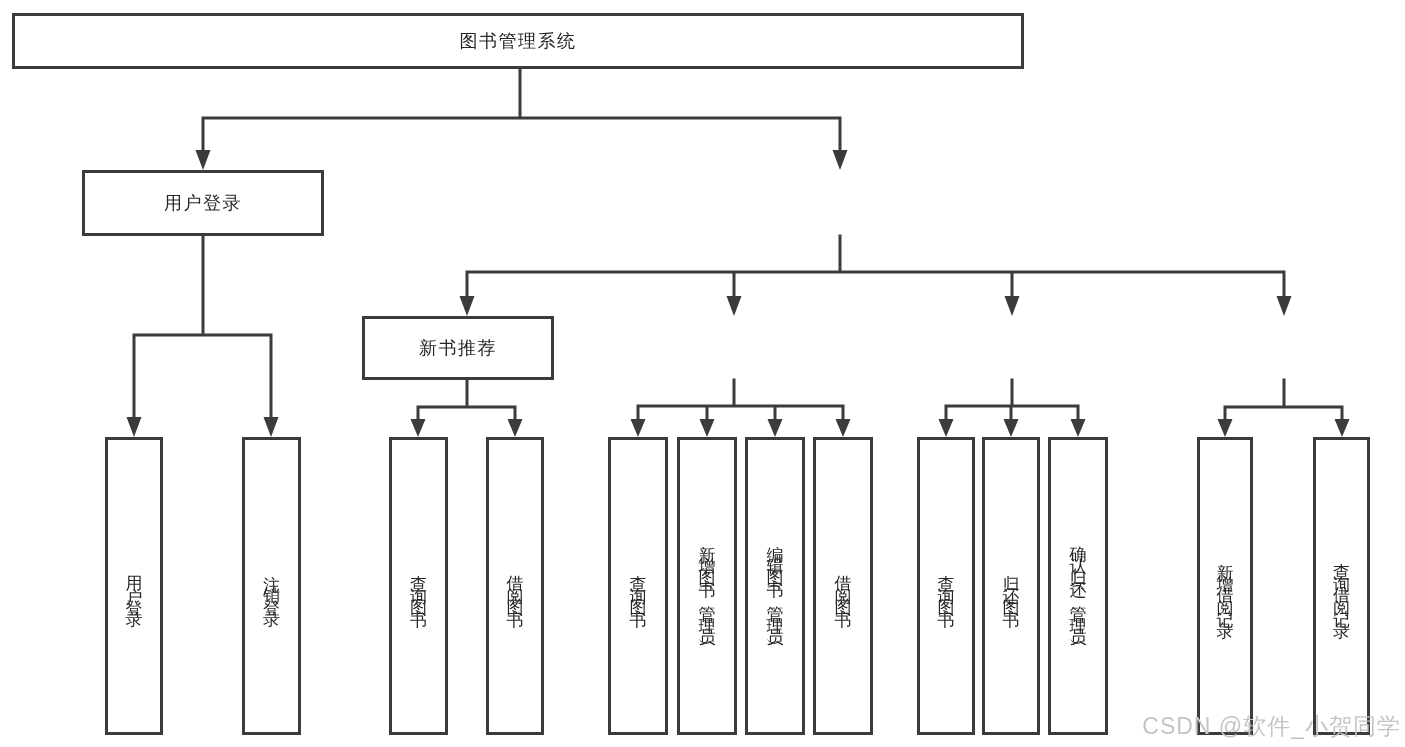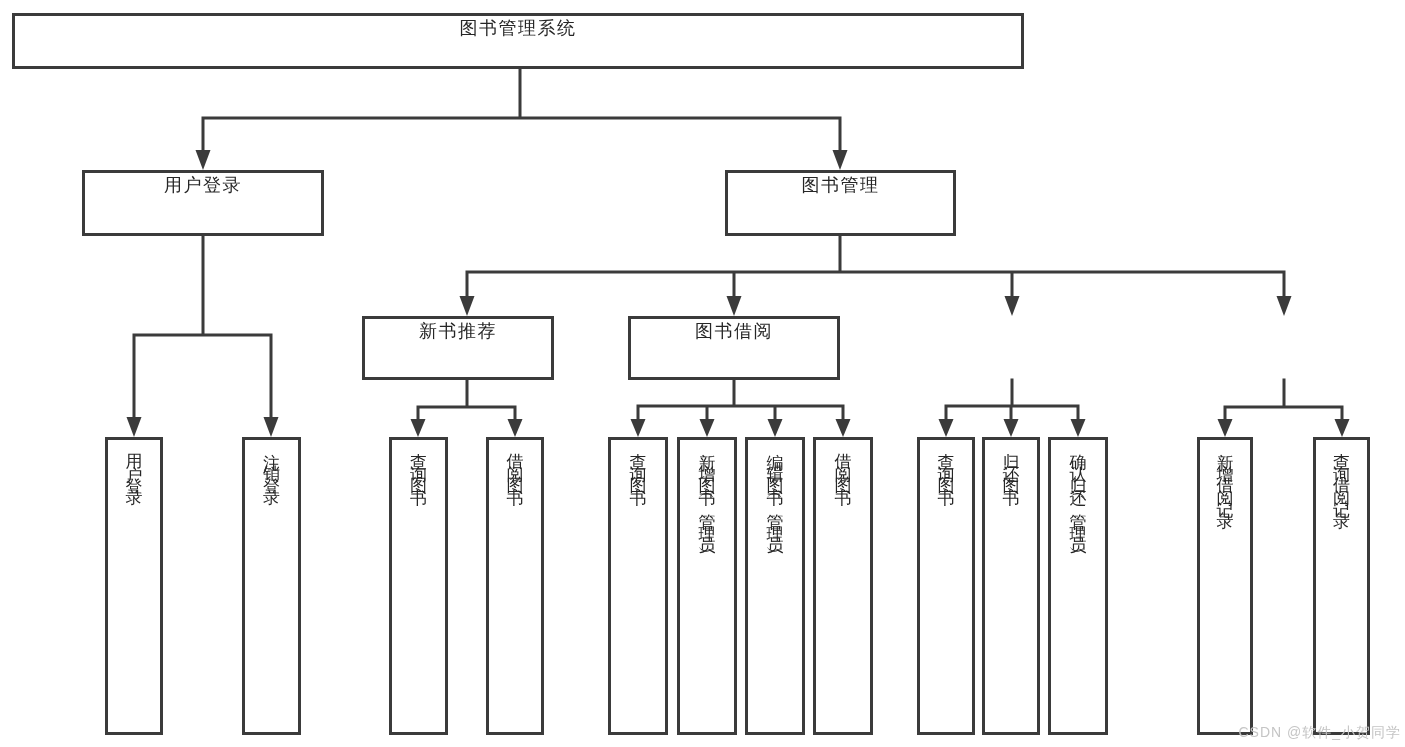--- a/index.html
+++ b/index.html
@@ -8,30 +8,30 @@
     background:var(--background,#fff);
     font-family:"Liberation Sans","DejaVu Sans",sans-serif;
     color:var(--text,#262626);
   }
   #wires{position:absolute;left:0;top:0;}
   #wires path{fill:none;stroke:var(--line,#3b3b3b);stroke-width:3;stroke-linecap:square;}
   #wires polygon{fill:var(--line,#3b3b3b);}
   .node{
     position:absolute;box-sizing:border-box;background:#fff;
     border:3px solid var(--line,#3b3b3b);
-    display:flex;justify-content:center;
+    display:flex;align-items:center;justify-content:center;
   }
   .node.h .lbl{font-size:18px;letter-spacing:1.5px;white-space:nowrap;}
   .node.v .lbl{
     writing-mode:vertical-rl;text-orientation:mixed;
     font-size:17px;letter-spacing:12px;line-height:1;white-space:nowrap;
   }
   .watermark{
     position:absolute;right:4px;bottom:5px;z-index:5;
-    font-size:14px;letter-spacing:1px;color:var(--watermark,#c5c5c5);white-space:nowrap;
+    font-size:23px;letter-spacing:1px;color:var(--watermark,#c5c5c5);white-space:nowrap;
   }
 </style>
 </head>
 <body>
 
 <div class="canvas">
 
   <svg id="wires" width="1405" height="747" viewBox="0 0 1405 747">
     <g>
       <path d="M520 69 V118 M203 118 H840 M203 118 V152 M840 118 V152"></path>
@@ -75,29 +75,23 @@
     </g>
   </svg>
 
   <div class="node h" style="left:12px;top:13px;width:1012px;height:56px">
     <span class="lbl">图书管理系统</span>
   </div>
 
   <div class="node h" style="left:82px;top:170px;width:242px;height:66px">
     <span class="lbl">用户登录</span>
   </div>
-  <div class="node h" style="left:725px;top:170px;width:231px;height:66px">
-    <span class="lbl">图书管理</span>
-  </div>
 
   <div class="node h" style="left:362px;top:316px;width:192px;height:64px">
     <span class="lbl">新书推荐</span>
-  </div>
-  <div class="node h" style="left:628px;top:316px;width:212px;height:64px">
-    <span class="lbl">图书借阅</span>
   </div>
 
   <div class="node v" style="left:105px;top:437px;width:58px;height:298px">
     <span class="lbl">用户登录</span>
   </div>
   <div class="node v" style="left:242px;top:437px;width:59px;height:298px">
     <span class="lbl">注销登录</span>
   </div>
 
   <div class="node v" style="left:389px;top:437px;width:59px;height:298px">

